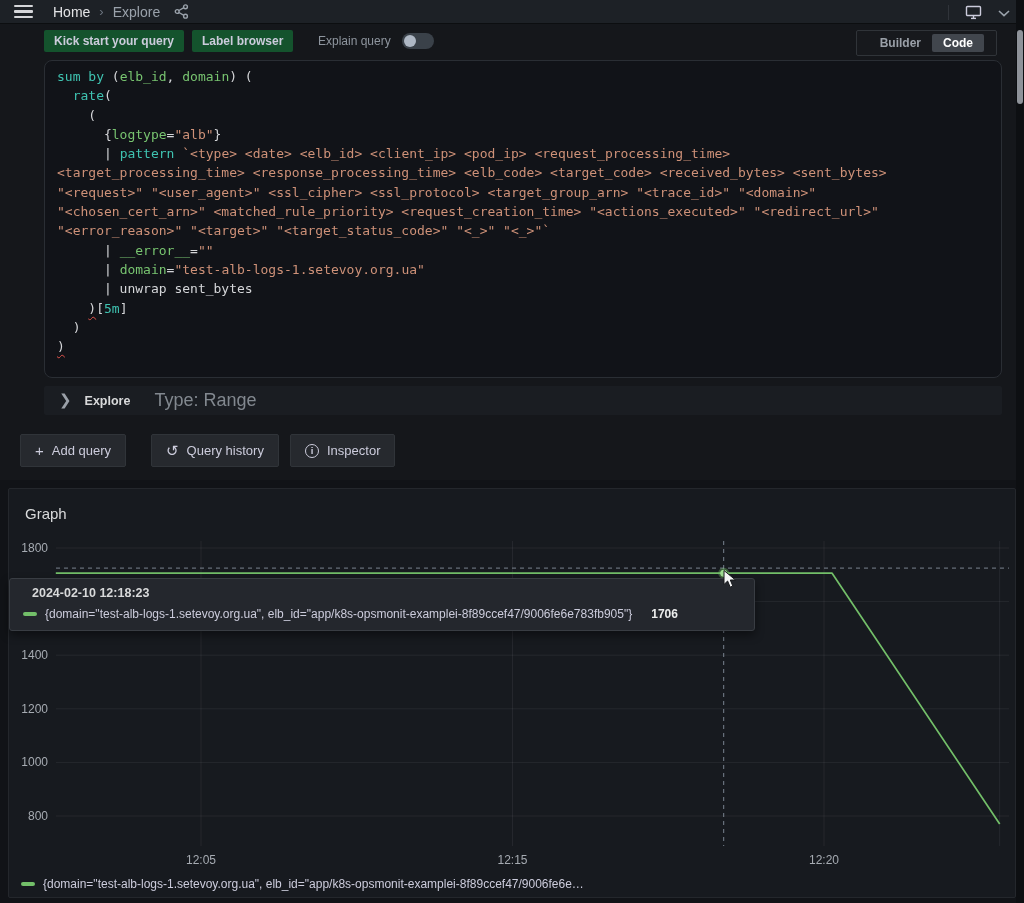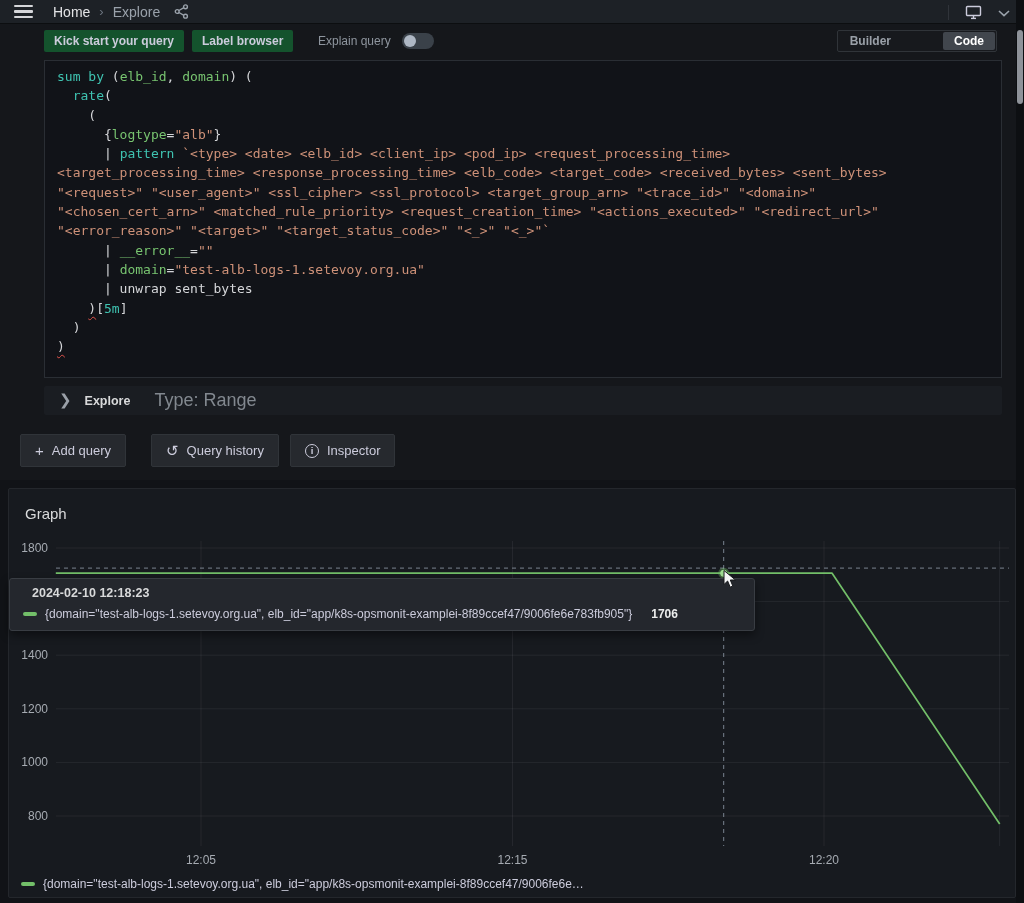--- a/index.html
+++ b/index.html
@@ -22,26 +22,26 @@
   .query-section { position:absolute; left:0; top:24px; width:1024px; height:456px; background:#15171b; }
   .qtoolbar { position:absolute; left:44px; top:6px; width:958px; height:22px; }
   .mini-btn { position:absolute; top:0; height:22px; background:#14532d; border-radius:2px;
     color:#ccccdc; font-size:12px; font-weight:600; display:inline-flex; align-items:center;
     padding:0 10px; cursor:pointer; }
   .explain-lbl { position:absolute; left:274px; top:4px; font-size:12px; color:#8e959e; }
   .toggle { position:absolute; left:358px; top:3px; width:32px; height:16px; border-radius:9px;
     background:#3a4149; cursor:pointer; }
   .toggle .knob { position:absolute; left:2px; top:2px; width:12px; height:12px; border-radius:50%; background:#aeb7c4; }
   .editor-mode-group { position:absolute; right:5px; top:0; height:22px; display:flex; align-items:center;
-    border:1px solid #303439; border-radius:2px; background:#17191d; padding:1px;gap:41px; }
+    border:1px solid #303439; border-radius:2px; background:#17191d; padding:12px; }
   .editor-mode-group .em { font-size:12px; font-weight:600; color:#9aa0a8; padding:2px 11px; border-radius:2px; cursor:pointer; }
   .editor-mode-group .em.active { background:#41464d; color:#ffffff; }
 
   .editor { position:absolute; left:44px; top:36px; width:958px; height:318px;
-    background:#111318; border:1px solid #2a2e34; border-radius:0; overflow:hidden; cursor:text; }
+    background:#111318; border:1px solid #2a2e34; border-radius:8px; overflow:hidden; cursor:text; }
   .code { font-family:"DejaVu Sans Mono", monospace; font-size:13px; line-height:19.3px;
     padding:6px 0 0 12px; white-space:pre; color:#d5d6d9; }
   .t-pl { color:#d5d6d9; }
   .t-kw { color:#3fc3b1; }
   .t-lbl { color:#78c470; }
   .t-str { color:#ce9178; }
   .t-err { color:#d5d6d9; text-decoration:underline wavy #e0524a; text-decoration-thickness:1px; text-underline-offset:3px; }
 
   .options-bar { position:absolute; left:44px; top:362px; width:958px; height:29px; background:#1a1d22;
     border-radius:2px; display:flex; align-items:center; cursor:pointer; }

